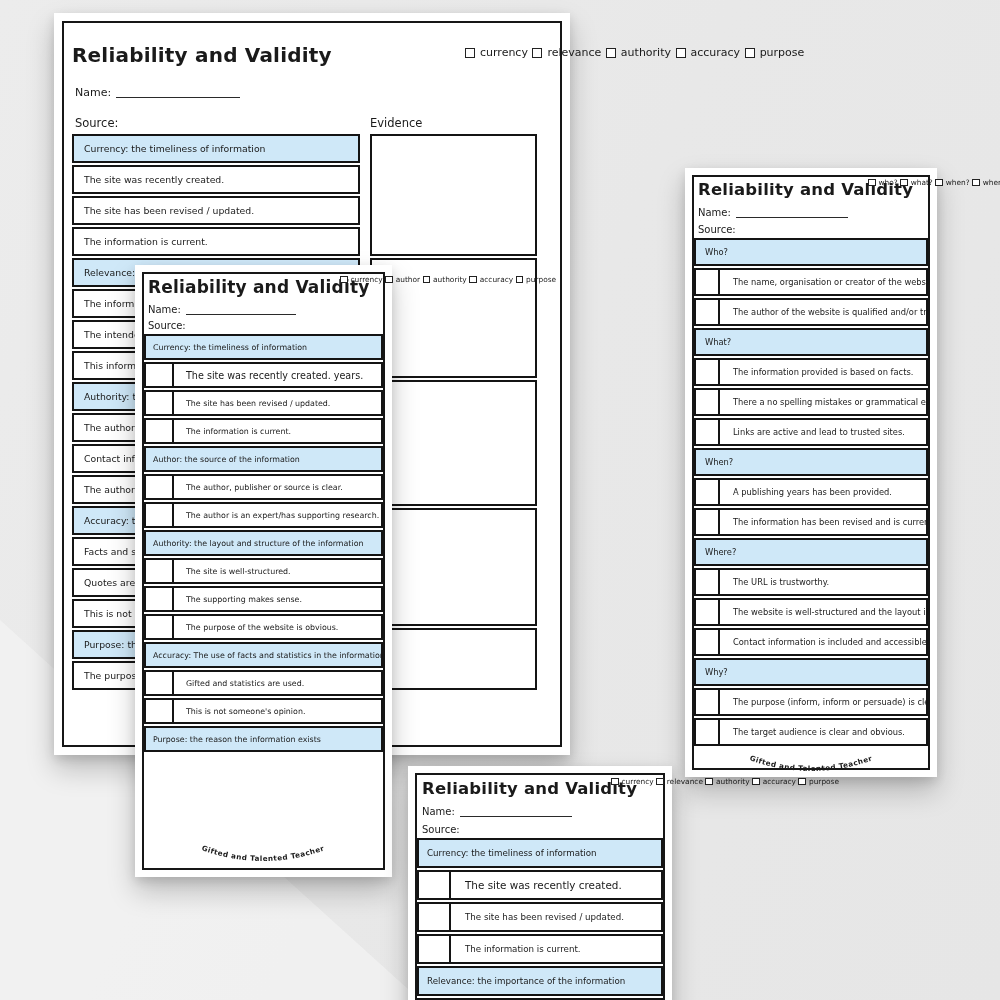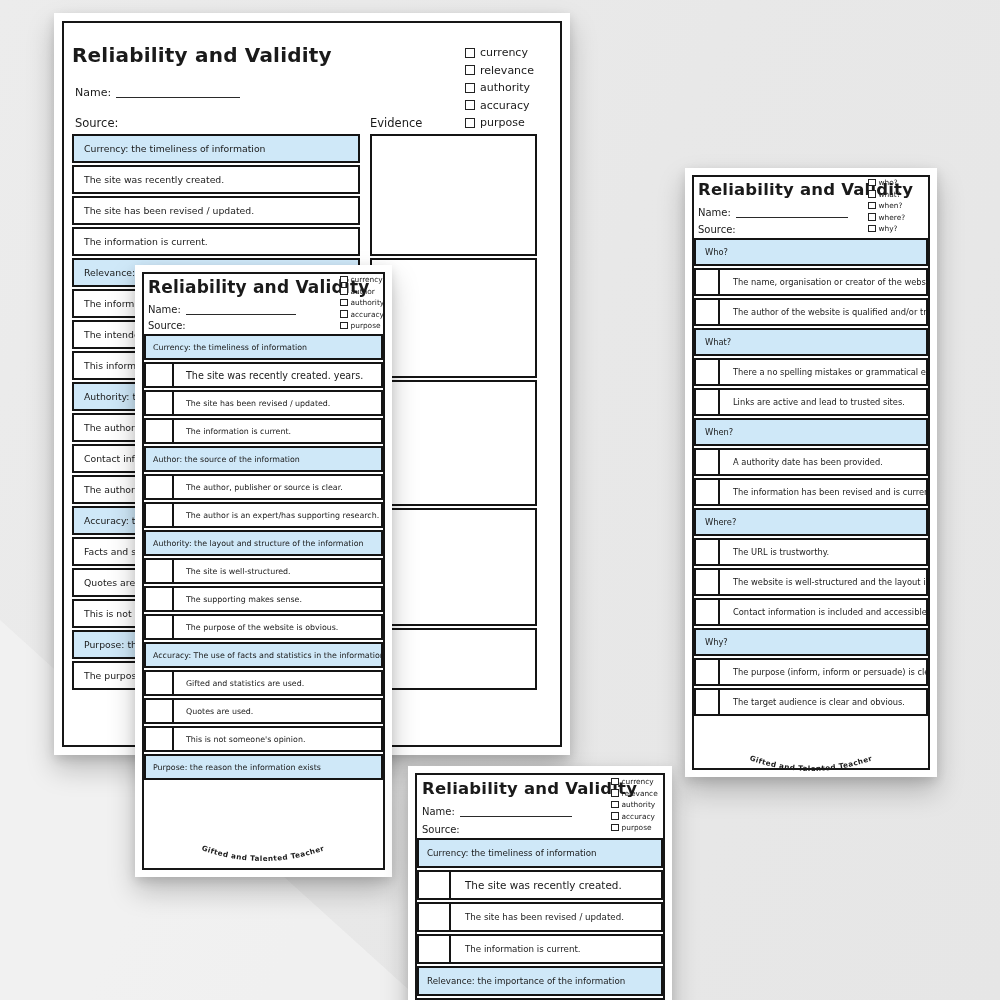--- a/index.html
+++ b/index.html
@@ -9,21 +9,21 @@
   #stage::after{content:"";position:absolute;inset:0;pointer-events:none;
          background:#f3f3f3;opacity:.75;
          clip-path:polygon(0 62%,42% 100%,0 100%);}
   .page{position:absolute;background:#ffffff;
         box-shadow:0 14px 26px rgba(0,0,0,.22),0 4px 10px rgba(0,0,0,.12);margin-left:40px;}
   .frame{position:absolute;border:2.5px solid #161616;pointer-events:none;}
   .pg-title{position:absolute;font-weight:800;letter-spacing:.2px;white-space:nowrap;}
   .fieldrow{position:absolute;white-space:nowrap;}
   .fieldrow .lbl{vertical-align:middle;}
   .nameline{display:inline-block;border-bottom:1.6px solid #2a2a2a;height:11px;vertical-align:middle;margin-left:5px;}
-  .legend{position:absolute;display:flex;flex-direction:column;}
+  .legend{position:absolute;display:flex;flex-direction:row;}
   .cbrow{display:flex;align-items:center;white-space:nowrap;}
   .cbox{display:inline-block;border:1.3px solid #222;background:#fff;flex:0 0 auto;}
   .cblabel{display:inline-block;}
   .tbl{position:absolute;display:flex;flex-direction:column;}
   .trow{box-sizing:border-box;border:2px solid #141414;display:flex;align-items:center;
         overflow:hidden;flex:0 0 auto;background:#fff;}
   .hrow{background:#cfe8f8;}
   .irow{background:#fff;}
   .ccell{box-sizing:border-box;height:100%;border-right:2px solid #141414;flex:0 0 auto;background:#fff;}
   .ctext{white-space:nowrap;overflow:hidden;}
@@ -239,32 +239,36 @@
         </div>
         <div class="trow irow">
           <div class="ccell"></div>
           <div class="ctext">The author of the website is qualified and/or trustworthy.</div>
         </div>
         <div class="trow hrow">
           <div class="ctext">What?</div>
         </div>
         <div class="trow irow">
           <div class="ccell"></div>
+          <div class="ctext">The information provided is based on facts.</div>
+        </div>
+        <div class="trow irow">
+          <div class="ccell"></div>
           <div class="ctext">There a no spelling mistakes or grammatical errors.</div>
         </div>
         <div class="trow irow">
           <div class="ccell"></div>
           <div class="ctext">Links are active and lead to trusted sites.</div>
         </div>
         <div class="trow hrow">
           <div class="ctext">When?</div>
         </div>
         <div class="trow irow">
           <div class="ccell"></div>
-          <div class="ctext">A authority date has been provided.</div>
+          <div class="ctext">A publishing years has been provided.</div>
         </div>
         <div class="trow irow">
           <div class="ccell"></div>
           <div class="ctext">The information has been revised and is current.</div>
         </div>
         <div class="trow hrow">
           <div class="ctext">Where?</div>
         </div>
         <div class="trow irow">
           <div class="ccell"></div>
@@ -371,24 +375,20 @@
         </div>
         <div class="trow hrow">
           <div class="ctext">Accuracy: The use of facts and statistics in the information</div>
         </div>
         <div class="trow irow">
           <div class="ccell"></div>
           <div class="ctext">Gifted and statistics are used.</div>
         </div>
         <div class="trow irow">
           <div class="ccell"></div>
-          <div class="ctext">Quotes are used.</div>
-        </div>
-        <div class="trow irow">
-          <div class="ccell"></div>
           <div class="ctext">This is not someone's opinion.</div>
         </div>
         <div class="trow hrow">
           <div class="ctext">Purpose: the reason the information exists</div>
         </div>
       </div>
     <svg class="arc" width="170" height="34" viewBox="0 0 170 34">
       <defs>
           <path id="arcB" d="M 15 7 Q 85 35 155 7" fill="none"></path>
         </defs>

